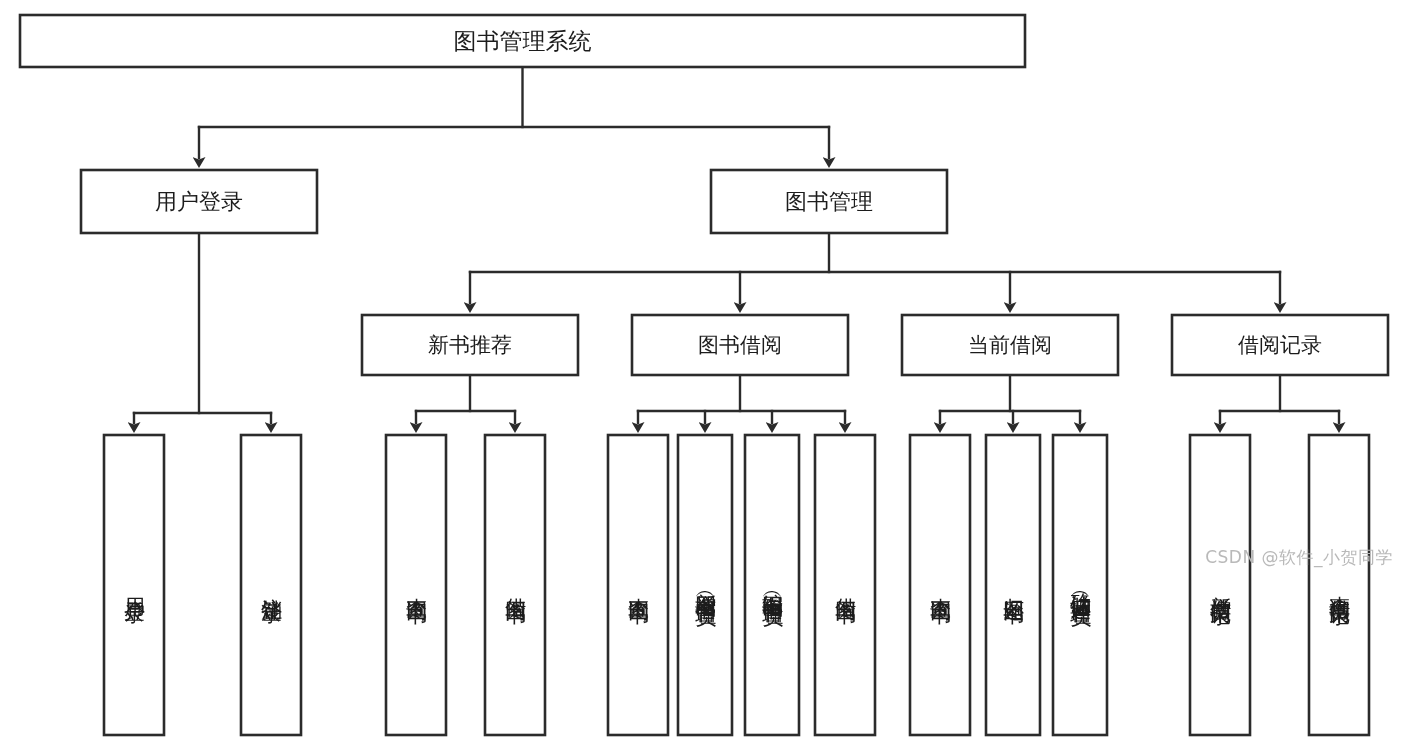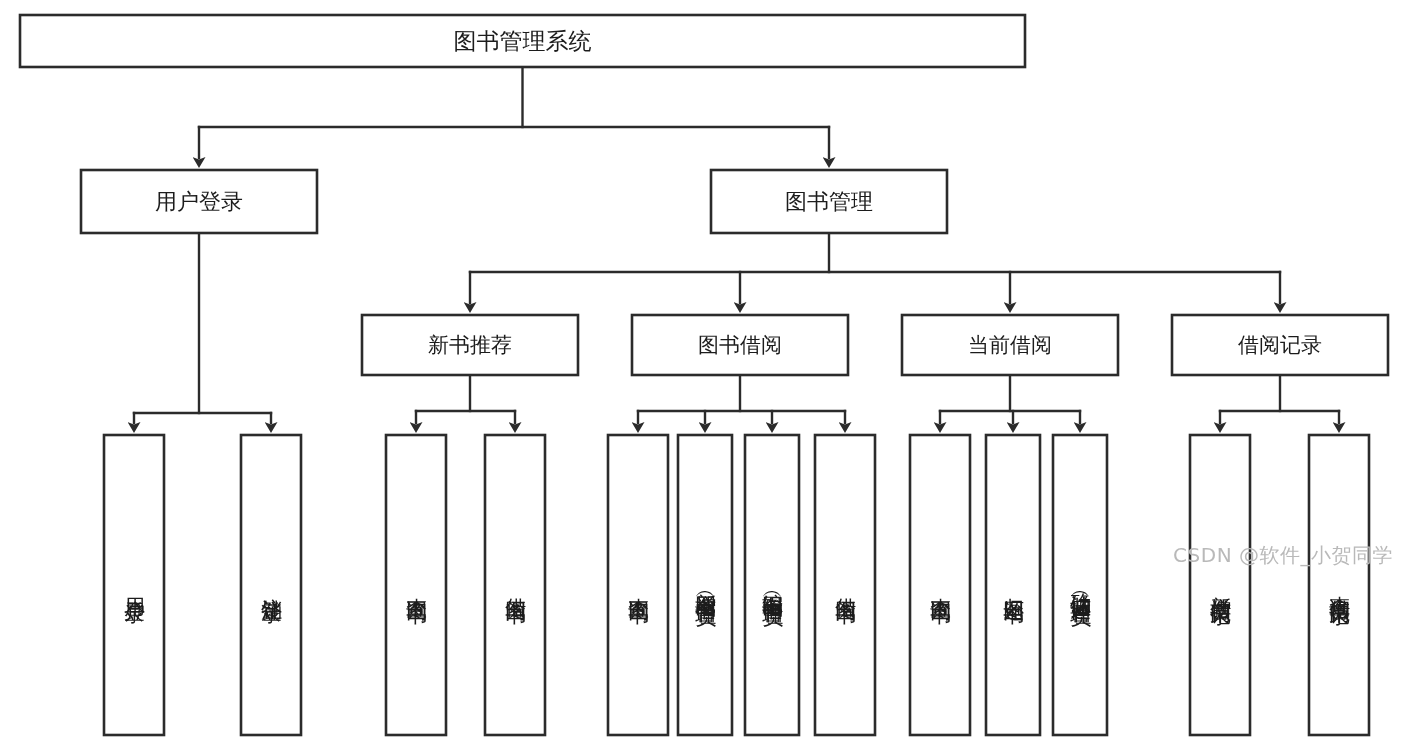--- a/index.html
+++ b/index.html
@@ -64,21 +64,21 @@
     letter-spacing: 2px;
     color: #1c1c1c;
     white-space: nowrap;
     pointer-events: none;
   }
   #watermark {
     position: absolute;
     right: 12px;
     bottom: 6px;
     font-family: "DejaVu Sans", "Liberation Sans", sans-serif;
-    font-size: 20px;
+    font-size: 17px;
     color: #b9b9b9;
     letter-spacing: 0.5px;
     white-space: nowrap;
   }
 </style>
 </head>
 <body>
 
 <div id="diagram-root">
 

